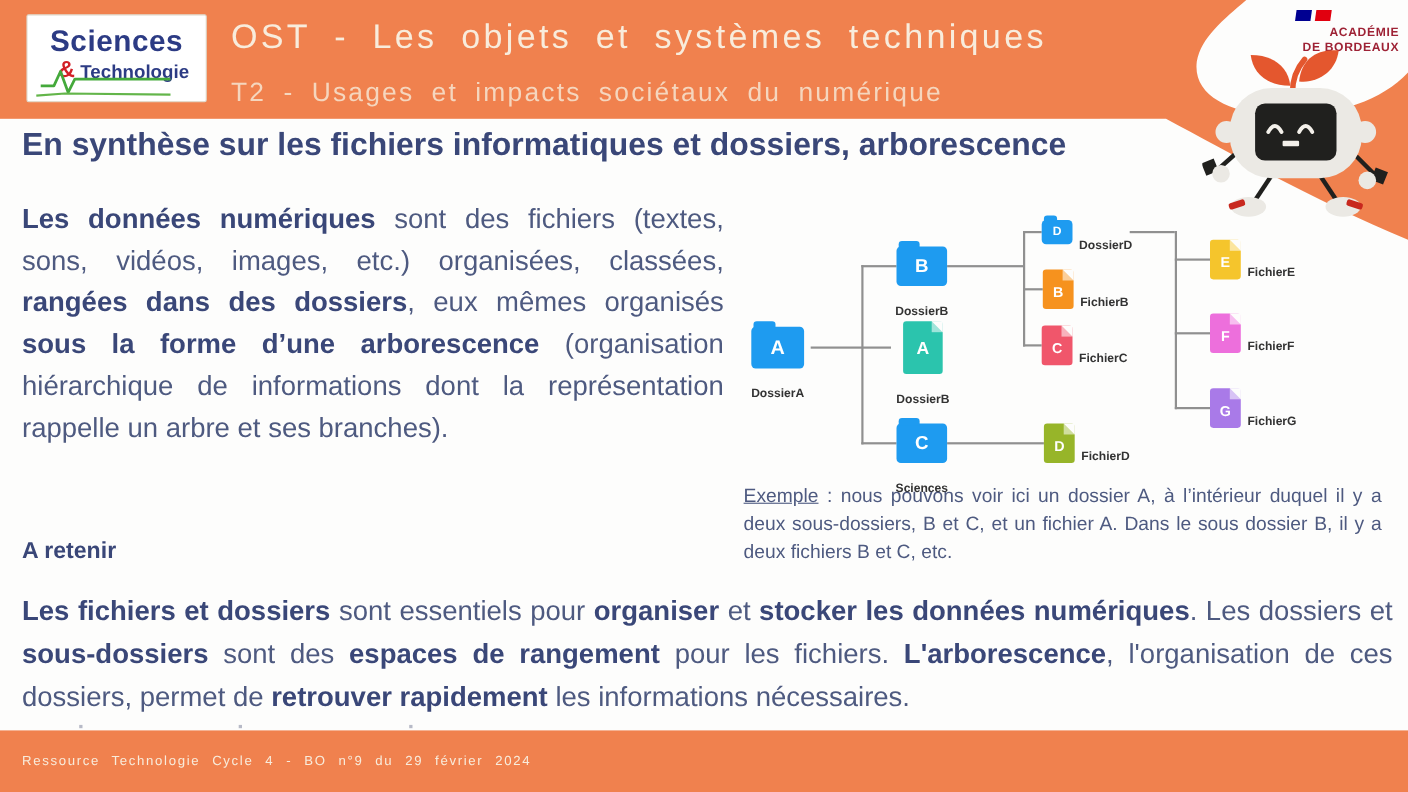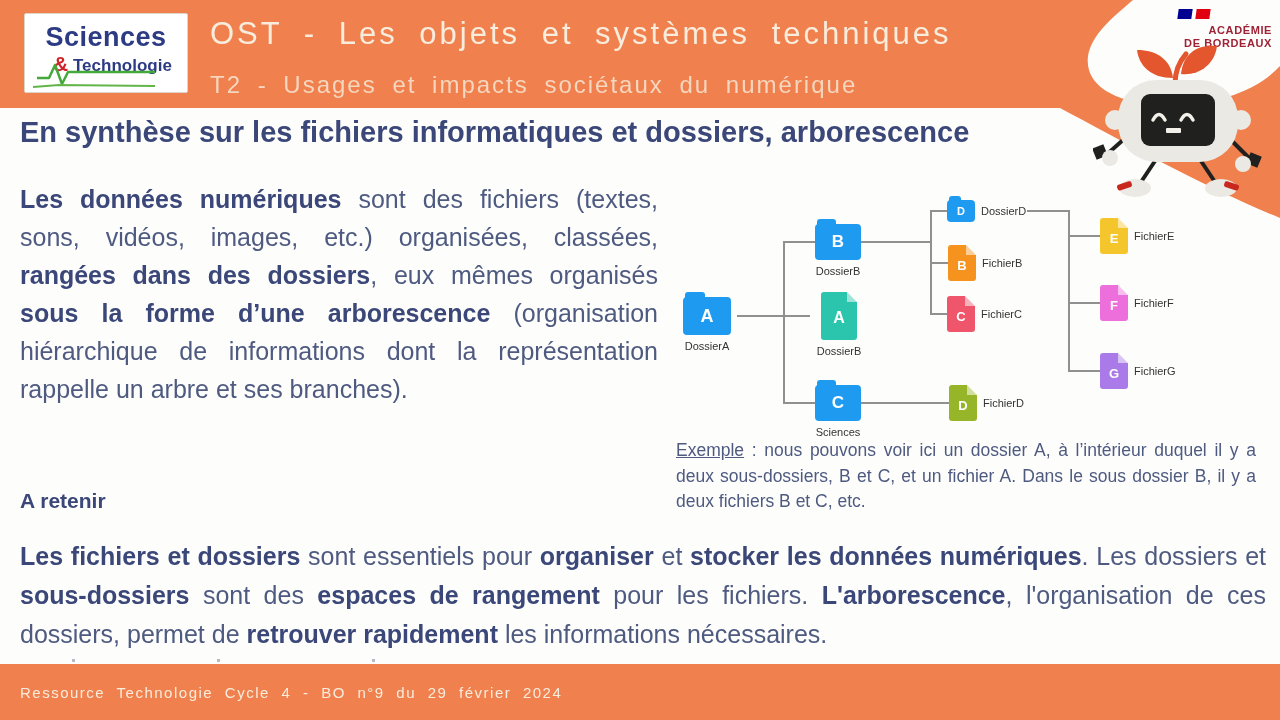--- a/index.html
+++ b/index.html
@@ -38,40 +38,40 @@
              text-align:justify; color:var(--body-text); }
   .exemple { position:absolute; left:676px; top:438px; width:580px; font-size:17.5px; line-height:25.5px;
              text-align:justify; color:var(--body-text); }
   .exemple .u { text-decoration:underline; }
   .remnant { position:absolute; left:72px; top:659px; width:3px; height:3px; background:#8a8fa5;
              box-shadow:145px 0 #8a8fa5, 300px 0 #8a8fa5; opacity:.6; }
 
   
   .tree { position:absolute; left:675px; top:185px; width:600px; height:255px; }
   .tline { position:absolute; background:var(--line-gray); }
-  .node-label { position:absolute; font-size:11px; font-weight:normal; color:#333; white-space:nowrap; }
+  .node-label { position:absolute; font-size:11px; font-weight:bold; color:#333; white-space:nowrap;margin-top:12px; }
   .lbl-c { width:72px; text-align:center; }
   .folder { position:absolute; border-radius:4px; background:var(--folder-blue);
             display:flex; align-items:center; justify-content:center; }
   .folder::before { content:""; position:absolute; top:-5px; left:2px; width:42%; height:7px;
                     background:var(--folder-blue); border-radius:3px 3px 0 0; }
   .folder.small::before { top:-4px; height:5px; }
   .folder span { color:#fff; font-weight:bold; }
   .file { position:absolute; border-radius:3px; display:flex; align-items:center; justify-content:center; }
   .file::before { content:""; position:absolute; top:0; right:0; width:0; height:0; border-style:solid;
                   border-width:0 10px 10px 0; border-color:#fdfdfc #fdfdfc rgba(255,255,255,0.55) rgba(255,255,255,0.55); }
   .file span { color:#fff; font-weight:bold; font-size:13px; margin-top:4px; }
   .f-a { background:var(--file-a-teal); }   .f-b { background:var(--file-b-orange); }
   .f-c { background:var(--file-c-red); }    .f-d { background:var(--file-d-olive); }
   .f-e { background:var(--file-e-yellow); } .f-f { background:var(--file-f-magenta); }
   .f-g { background:var(--file-g-purple); }
 
   
   .footer { position:absolute; left:0; top:664px; width:1280px; height:56px; background:var(--orange); }
-  .foot-left { position:absolute; left:20px; top:20px; font-size:15px; color:var(--header-text);
+  .foot-left { position:absolute; left:20px; top:20px; font-size:12px; color:var(--header-text);
                letter-spacing:1.5px; word-spacing:6px; }
   .foot-right { position:absolute; right:16px; top:7px; text-align:right; font-size:17px; line-height:24px;
                 color:var(--header-text); letter-spacing:1px; word-spacing:4px; }
 </style>
 </head>
 <body>
 
 <div id="page">
 
   <div class="band"></div>

